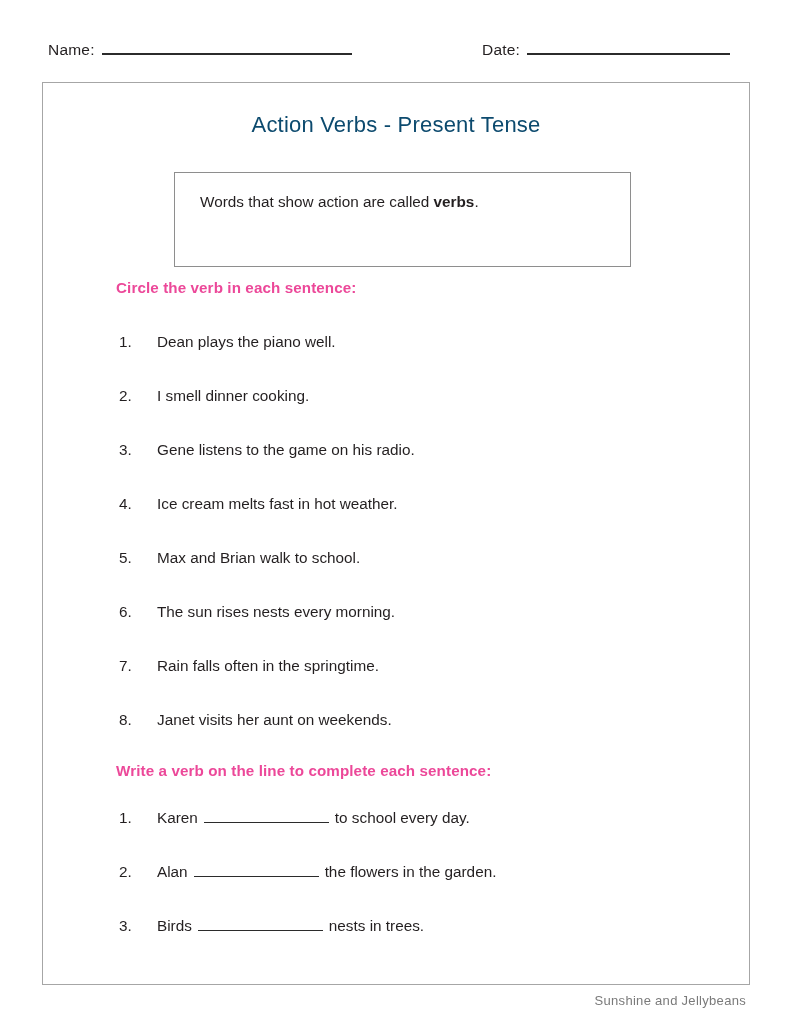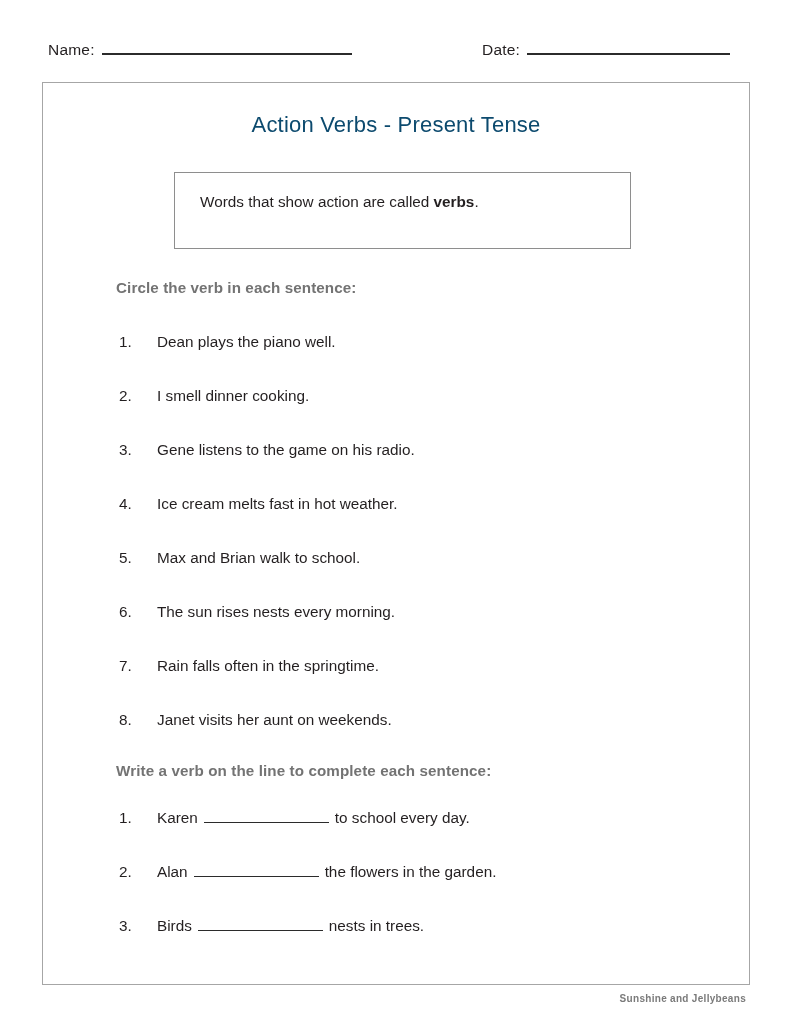--- a/index.html
+++ b/index.html
@@ -68,40 +68,40 @@
     letter-spacing: .2px;
     color: #0c4a6e;
   }
 
   
   .info-box {
     position: absolute;
     left: 131px;
     top: 89px;
     width: 457px;
-    height: 77px;
+    height: 95px;
     border: 1.4px solid #8e8e8e;
     box-sizing: border-box;
     padding: 14px 0 16px 25px;
   }
   .info-line {
     font-size: 15.3px;
     line-height: 30px;
     color: #231f20;
     white-space: nowrap;
   }
   .info-line b { font-weight: 700; }
 
   
   .section-heading {
     position: absolute;
     left: 73px;
     font-size: 15.2px;
     font-weight: 700;
-    color: #737373;
+    color: #ec4899;
     letter-spacing: .1px;
     white-space: nowrap;
   }
   .heading-circle { top: 196px; }
   .heading-write  { top: 679px; }
 
   
   .q-list {
     position: absolute;
     left: 0;
@@ -138,25 +138,24 @@
     width: 125px;
     height: 12px;
     margin: 0 6px;
   }
 
   
   .footer-credit {
     position: absolute;
     top: 993px;
     right: 45px;
-    font-size: 10px;
+    font-size: 13px;
     color: #7a7a7a;
     letter-spacing: .3px;
     white-space: nowrap;
-    font-weight: bold;
   }
 </style>
 </head>
 <body>
 
 <div class="header-row">
   <div class="field field-name">
     <span class="field-label">Name:</span>
     <span class="field-rule rule-name"></span>
   </div>

